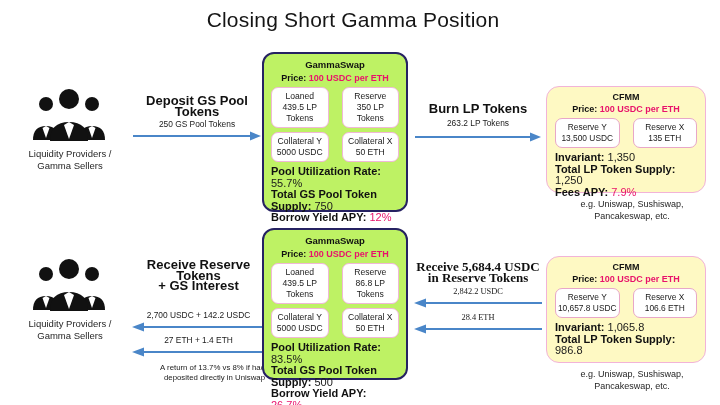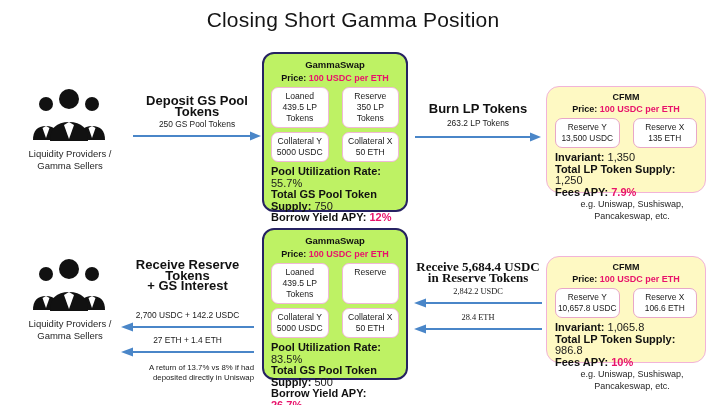--- a/index.html
+++ b/index.html
@@ -39,21 +39,21 @@
   .cell-row{display:flex;gap:13px;margin-bottom:4px;}
   .cell{
     flex:1;border:1px solid #f0b8d6;border-radius:7px;background:#fff;
     text-align:center;font-size:8.6px;line-height:11px;color:#1a1a1a;
     padding:3px 1px;box-sizing:border-box;
   }
   .stat{
     text-align:left;font-size:11px;line-height:11.5px;font-weight:bold;color:#111;
   }
   .stat .v{font-weight:normal;color:#1a1a1a;}
-  .stat .vr{font-weight:bold;color:#e8136b;margin-top:20px;}
+  .stat .vr{font-weight:normal;color:#e8136b;margin-top:20px;}
 
   
   .cfmm-panel{
     border:1.6px solid #f2b3d8;border-radius:13px;background:#fef9c3;
     box-sizing:border-box;padding:5px 8px 6px 8px;
   }
   .cfmm-title{
     text-align:center;font-size:9px;font-weight:bold;color:#111;margin-bottom:2px;
   }
   .cfmm-cell{
@@ -224,21 +224,21 @@
         <path d="M32 38 l3.5 2 l-3.5 10 l-3.5 -10 z"></path>
         <path d="M78 38 l3.5 2 l-3.5 10 l-3.5 -10 z"></path>
       </g>
     </svg>
   </div>
   <div class="abs people-label" style="left:0px;top:318px;">
     <div>Liquidity Providers /</div>
     <div>Gamma Sellers</div>
   </div>
 
-  <div class="abs" style="left:121px;top:260px;width:133px;">
+  <div class="abs" style="left:132px;top:260px;width:133px;">
     <div class="arw-label">Receive Reserve Tokens</div>
     <div class="arw-label">+ GS Interest</div>
     <div class="arw-sub" style="margin-top:18px;">2,700 USDC + 142.2 USDC</div>
     <div class="arrow" style="margin-top:1px;">
       <svg width="133" height="10" viewBox="0 0 133 10">
         <line x1="11" y1="5" x2="133" y2="5" stroke="#4a86c8" stroke-width="2.2"></line>
         <path d="M0 5 L12 0.5 L12 9.5 z" fill="#4a86c8"></path>
       </svg>
     </div>
     <div class="arw-sub" style="margin-top:3px;">27 ETH + 1.4 ETH</div>
@@ -260,20 +260,21 @@
       <span>Price:</span>
       <span class="v">100 USDC per ETH</span>
     </div>
     <div class="cell-row">
       <div class="cell">
         <div>Loaned</div>
         <div>439.5 LP Tokens</div>
       </div>
       <div class="cell">
         <div>Reserve</div>
+        <div>86.8 LP Tokens</div>
       </div>
     </div>
     <div class="cell-row">
       <div class="cell">
         <div>Collateral Y</div>
         <div>5000 USDC</div>
       </div>
       <div class="cell">
         <div>Collateral X</div>
         <div>50 ETH</div>
@@ -332,24 +333,20 @@
     </div>
     <div style="margin-top:2px;">
       <div class="stat">
         <span>Invariant:</span>
         <span class="v">1,065.8</span>
       </div>
       <div class="stat">
         <span>Total LP Token Supply:</span>
         <span class="v">986.8</span>
       </div>
-      <div class="stat">
-        <span>Fees APY:</span>
-        <span class="vr">10%</span>
-      </div>
     </div>
   </div>
 
   <div class="abs egnote" style="left:542px;top:368px;">
     <div>e.g. Uniswap, Sushiswap,</div>
     <div>Pancakeswap, etc.</div>
   </div>
 
 </div>
 

